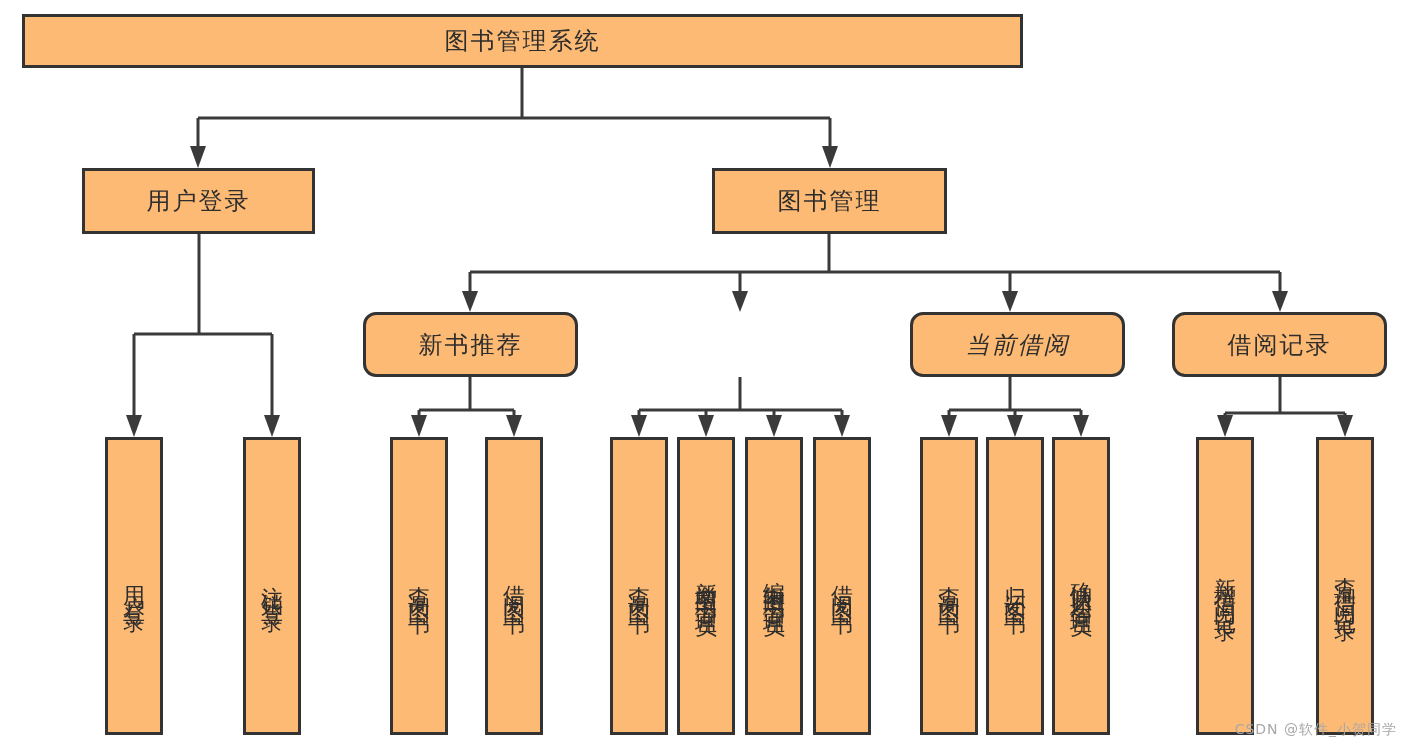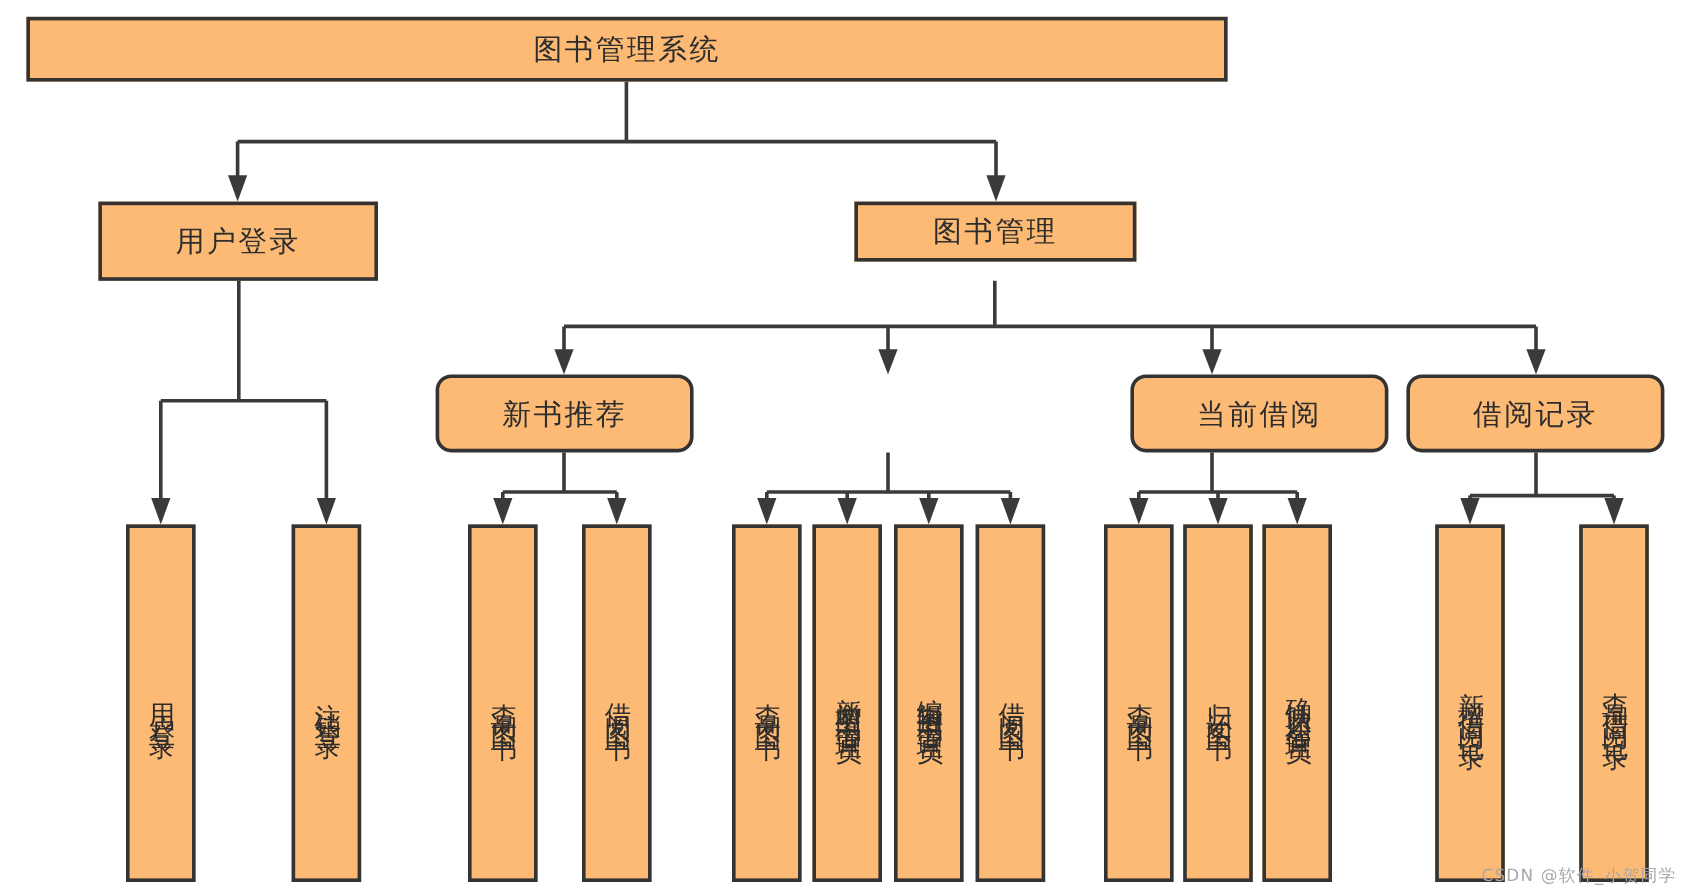--- a/index.html
+++ b/index.html
@@ -24,25 +24,25 @@
     display: flex;
     align-items: center;
     justify-content: center;
     color: #2d2d2d;
     font-size: 24px;
     letter-spacing: 2px;
     z-index: 2;
   }
   .node.root  { left: 22px;  top: 14px;  width: 1001px; height: 54px; }
   .node.lvl2-user { left: 82px;  top: 168px; width: 233px; height: 66px; }
-  .node.lvl2-mgmt { left: 712px; top: 168px; width: 235px; height: 50px; }
+  .node.lvl2-mgmt { left: 712px; top: 168px; width: 235px; height: 66px; }
   .node.lvl3 { top: 312px; width: 215px; height: 65px; border-radius: 13px; }
   .node.l3-a { left: 363px; }
   .node.l3-b { left: 633px; }
-  .node.l3-c { left: 942px; }
+  .node.l3-c { left: 910px; font-style: italic; }
   .node.l3-d { left: 1172px; }
   .node.leaf {
     top: 437px;
     width: 58px;
     height: 298px;
     writing-mode: vertical-rl;
     text-orientation: upright;
     font-size: 22px;
     letter-spacing: 9px;
     line-height: 1;

